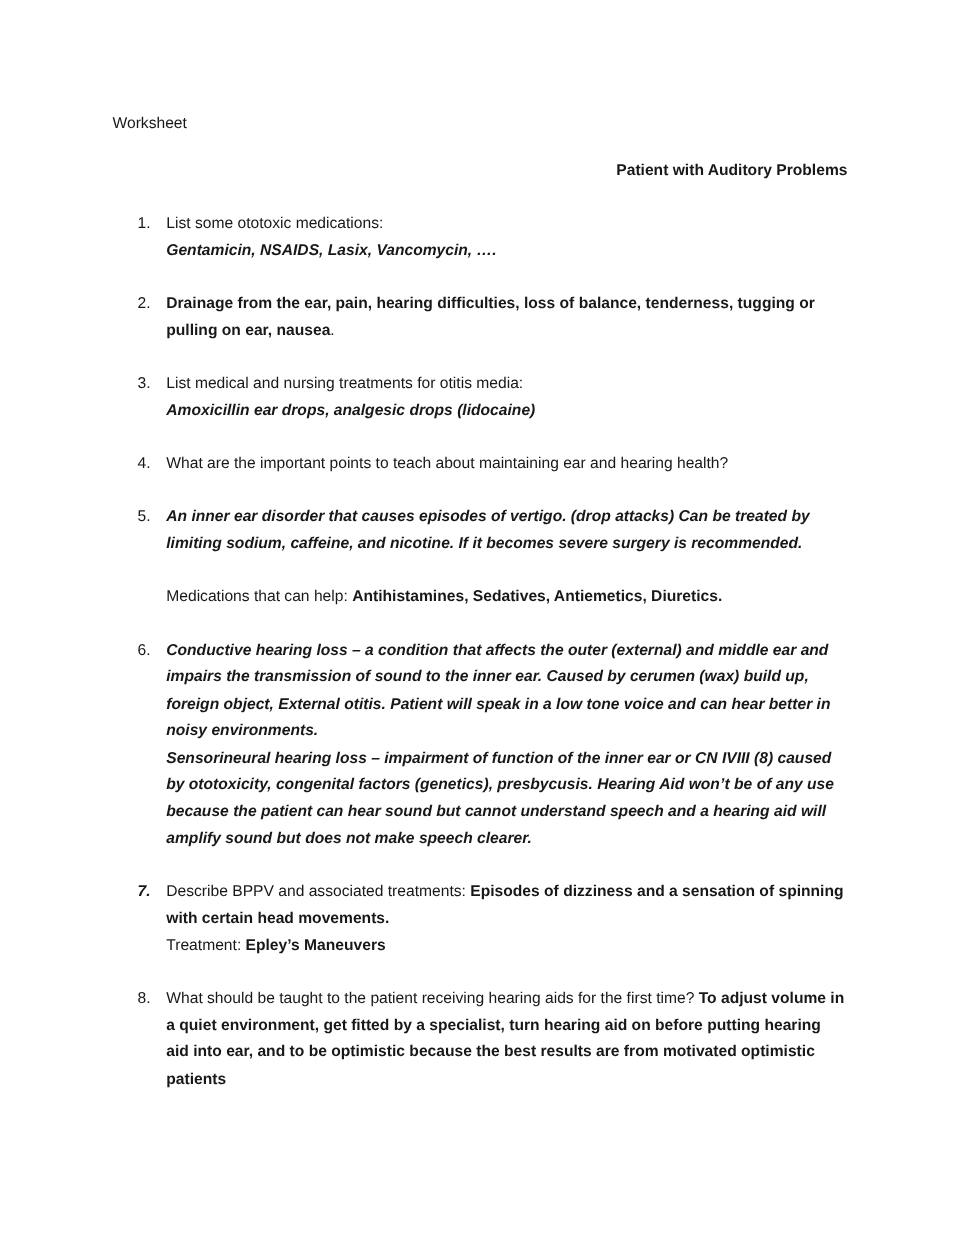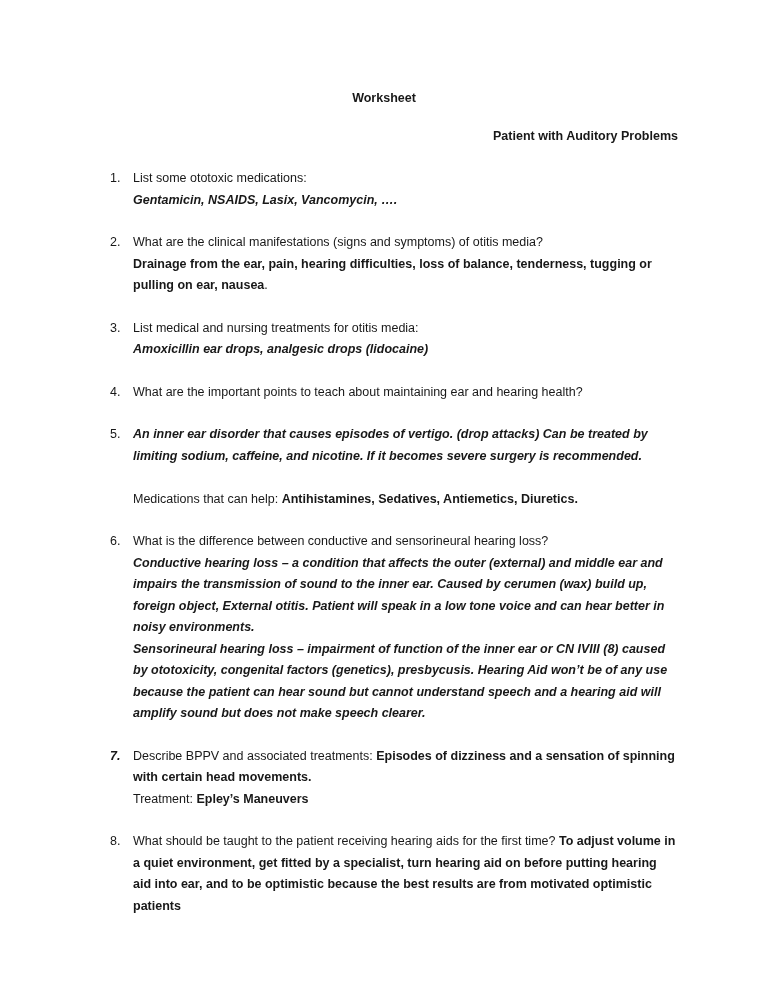--- a/index.html
+++ b/index.html
@@ -16,22 +16,22 @@
   }
   .page {
     position: relative;
     width: 768px;
     height: 994px;
     background: #ffffff;
     box-sizing: border-box;
     padding: 88px 90px 0 90px;
   }
   .doc-title {
-    text-align: center;
-    font-weight: bold;
+    text-align: left;
+    font-weight: normal;
     font-size: 12.5px;
     line-height: 21px;
     margin: 0;
   }
   .doc-subtitle {
     text-align: right;
     font-weight: bold;
     font-size: 12.5px;
     line-height: 21px;
     margin: 0;
@@ -101,21 +101,20 @@
   <ol class="qlist">
 
     <li class="first-item">
       <span class="qnum">1.</span>
       <span class="q">List some ototoxic medications:</span>
       <span class="a">Gentamicin, NSAIDS, Lasix, Vancomycin, ….</span>
     </li>
 
     <li>
       <span class="qnum">2.</span>
-      <span class="q">What are the clinical manifestations (signs and symptoms) of otitis media?</span>
       <span class="mixed"><span class="a-inline">Drainage from the ear, pain, hearing difficulties, loss of balance, tenderness, tugging or pulling on ear, nausea</span><span class="plain">.</span></span>
     </li>
 
     <li>
       <span class="qnum">3.</span>
       <span class="q">List medical and nursing treatments for otitis media:</span>
       <span class="a">Amoxicillin ear drops, analgesic drops (lidocaine)</span>
     </li>
 
     <li>
@@ -125,21 +124,20 @@
 
     <li>
       <span class="qnum">5.</span>
       <span class="a">An inner ear disorder that causes episodes of vertigo. (drop attacks) Can be treated by limiting sodium, caffeine, and nicotine. If it becomes severe surgery is recommended.</span>
       <span class="spacer-line"></span>
       <span class="mixed"><span class="plain">Medications that can help: </span><span class="a-inline">Antihistamines, Sedatives, Antiemetics, Diuretics.</span></span>
     </li>
 
     <li>
       <span class="qnum">6.</span>
-      <span class="q">What is the difference between conductive and sensorineural hearing loss?</span>
       <span class="a">Conductive hearing loss – a condition that affects the outer (external) and middle ear and impairs the transmission of sound to the inner ear. Caused by cerumen (wax) build up, foreign object, External otitis. Patient will speak in a low tone voice and can hear better in noisy environments.</span>
       <span class="a">Sensorineural hearing loss – impairment of function of the inner ear or CN IVIII (8) caused by ototoxicity, congenital factors (genetics), presbycusis. Hearing Aid won’t be of any use because the patient can hear sound but cannot understand speech and a hearing aid will amplify sound but does not make speech clearer.</span>
     </li>
 
     <li>
       <span class="qnum emph">7.</span>
       <span class="mixed"><span class="plain">Describe BPPV and associated treatments: </span><span class="a-inline">Episodes of dizziness and a sensation of spinning with certain head movements.</span></span>
       <span class="mixed"><span class="plain">Treatment: </span><span class="a-inline">Epley’s Maneuvers</span></span>
     </li>
 

